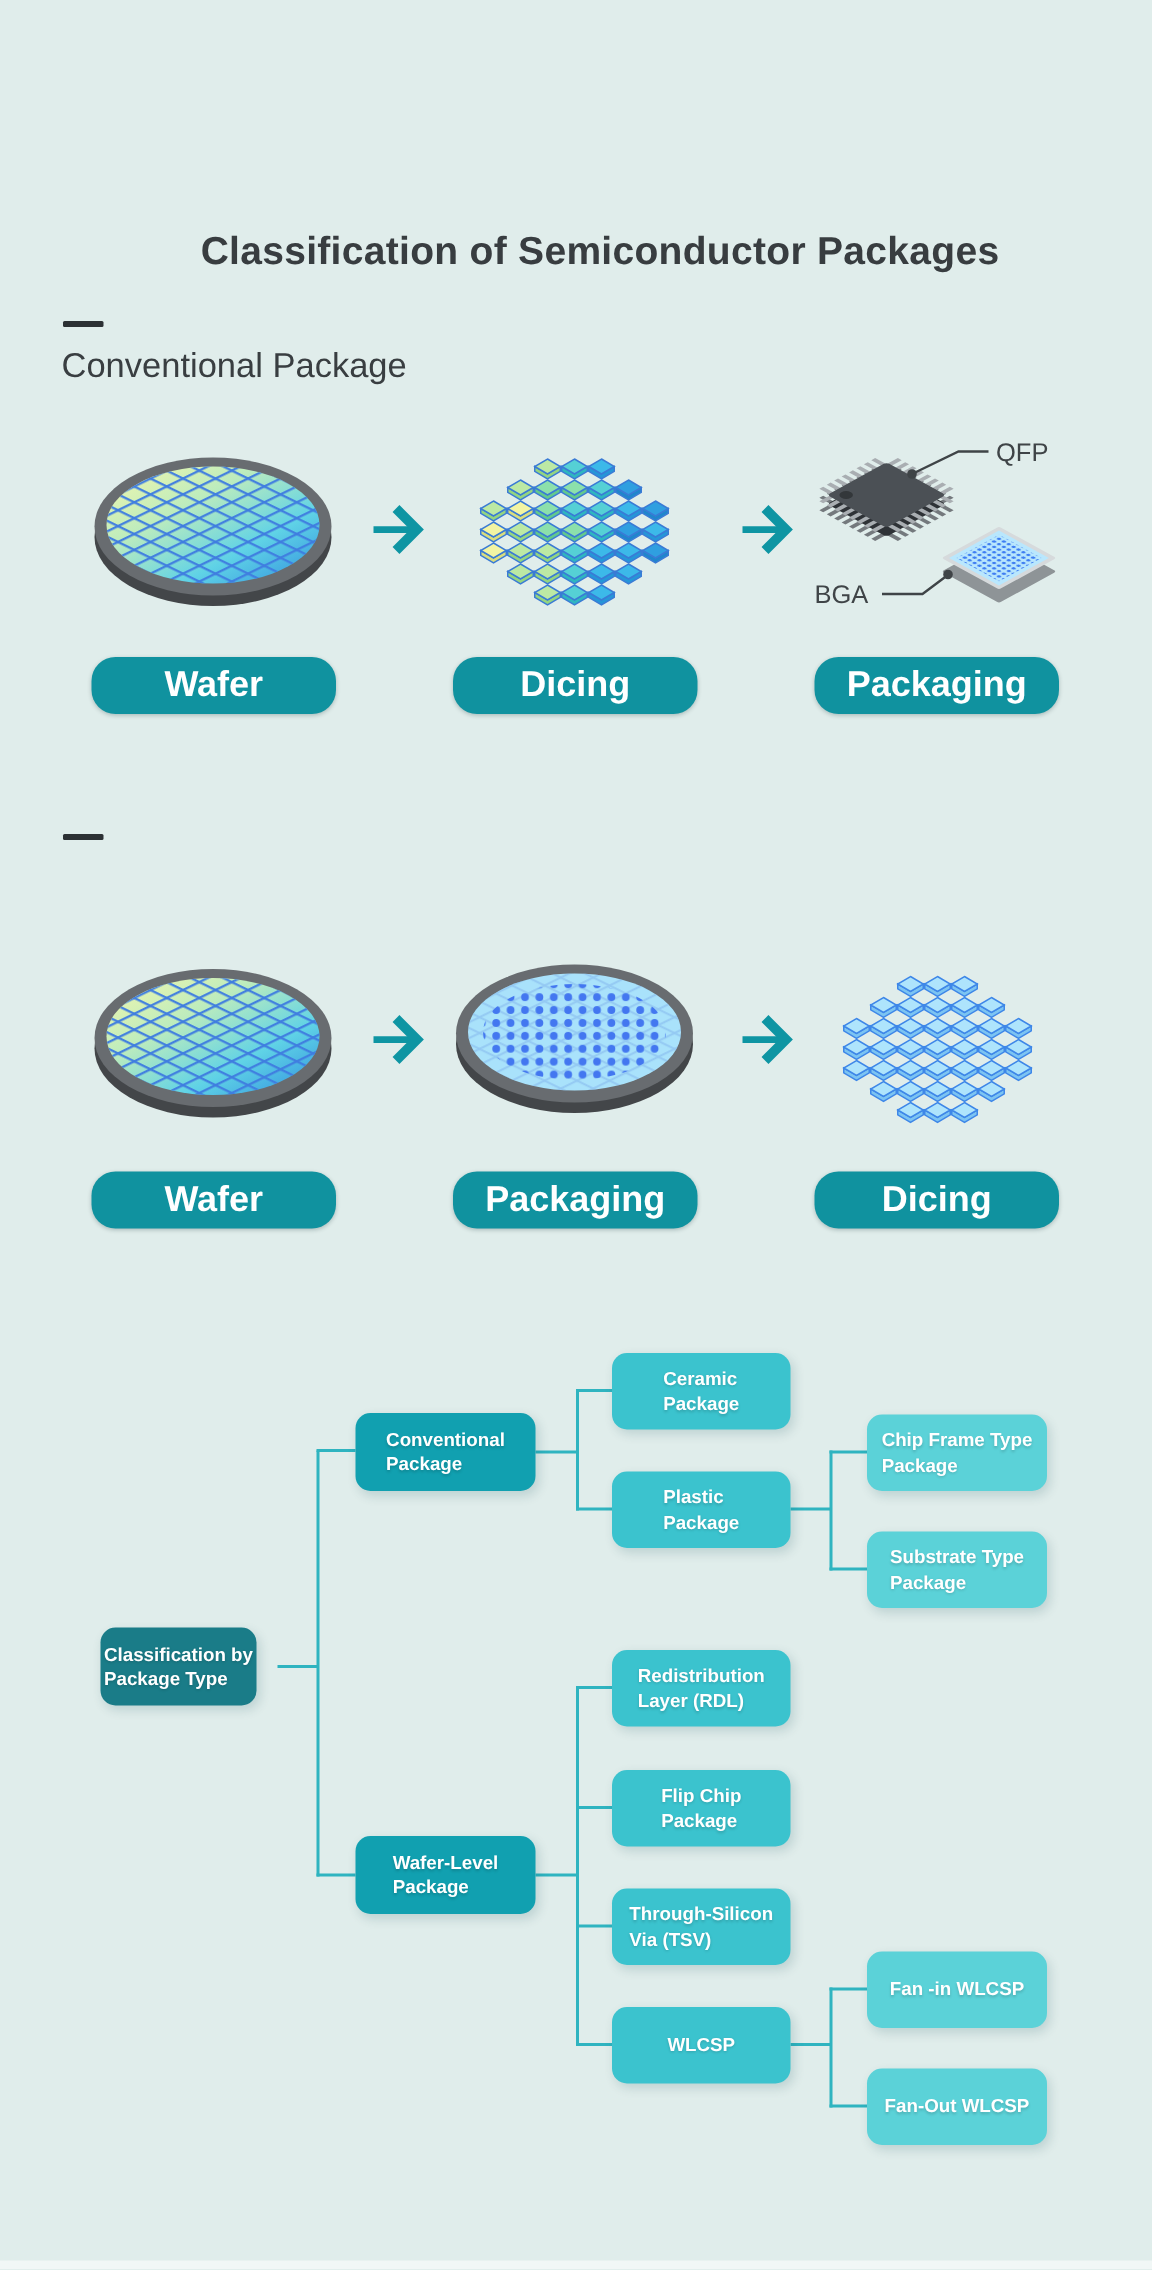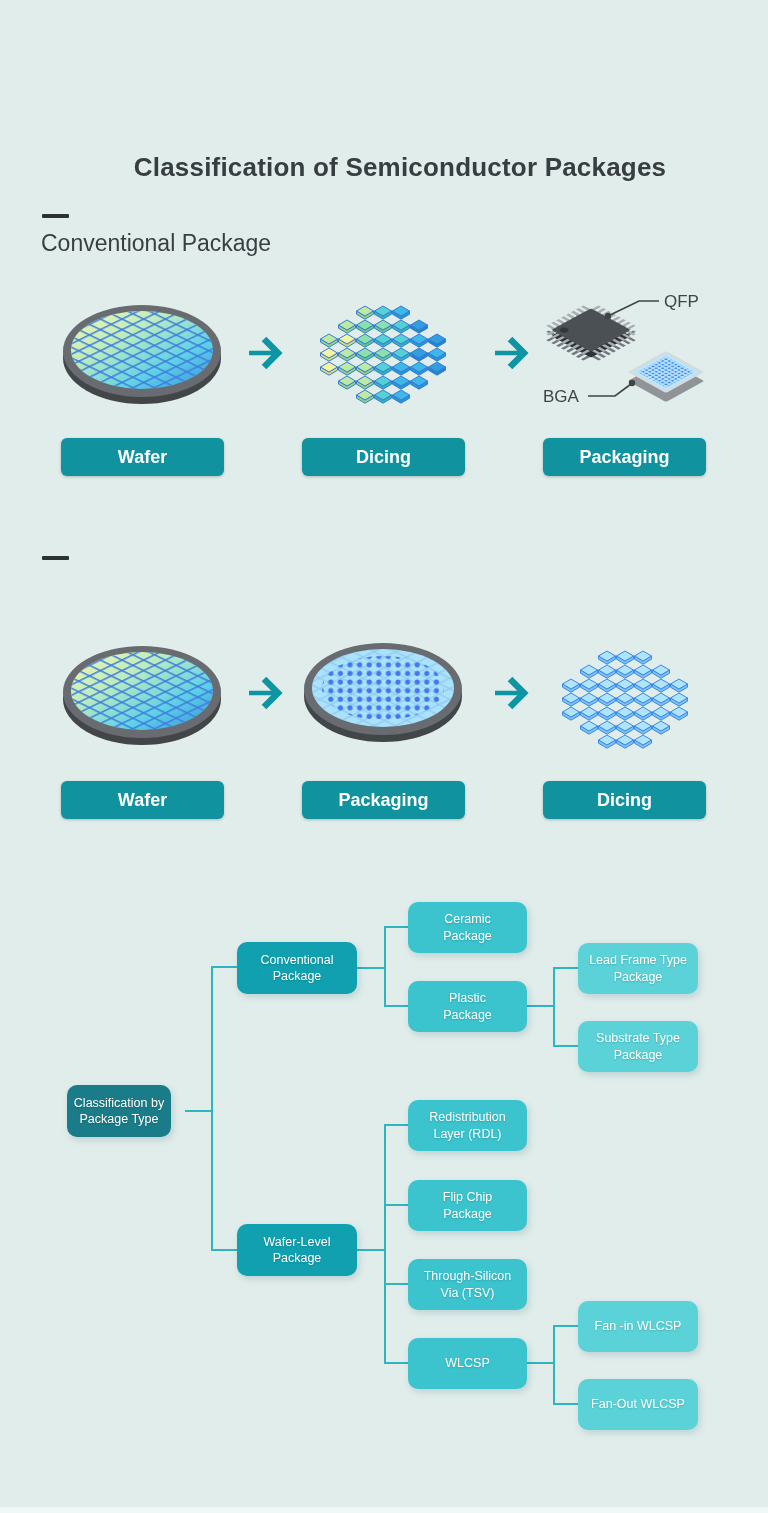--- a/index.html
+++ b/index.html
@@ -2,28 +2,28 @@
 <html style="--bg: #e0edeb; --c-btn: #10929f; --c-arrow: #0e95a3; --c-root: #1a7c88; --c-l2: #11a0b0; --c-l3: #3bc3ce; --c-l4: #5bd2d8; --c-line: #2fb4c0;"><head>
 <meta charset="utf-8">
 <style>
   html,body{margin:0;padding:0;background:var(--bg,#e0edeb);}
   .page{position:relative;width:768px;height:1513px;background:var(--bg,#e0edeb);
         font-family:"Liberation Sans",sans-serif;overflow:hidden;}
   .title{position:absolute;left:0;top:136px;width:768px;margin:16px;text-align:center;
          font-size:26px;font-weight:700;color:#383d40;letter-spacing:.2px;}
   .dash{position:absolute;width:27px;height:4px;background:#2c3134;border-radius:1px;}
   .sec-h{position:absolute;margin:0;font-size:23px;font-weight:400;color:#393e41;}
-  .pill{position:absolute;width:163px;height:38px;border-radius:6px;background:var(--c-btn,#10929f);
-        display:flex;align-items:center;justify-content:center;color:#fff;font-size:18px;font-weight:700;
+  .pill{position:absolute;width:163px;height:38px;border-radius:16px;background:var(--c-btn,#10929f);
+        display:flex;align-items:center;justify-content:center;color:#fff;font-size:24px;font-weight:700;
         box-shadow:0 1px 3px rgba(0,40,45,.25);}
   .arrow{position:absolute;color:var(--c-arrow,#0e95a3);}
   .illus{position:absolute;}
   .cline{position:absolute;background:var(--c-line,#2fb4c0);}
   .tnode{position:absolute;width:119px;height:51px;border-radius:10px;display:flex;align-items:center;
-         justify-content:center;text-align:center;color:#fff;font-size:12.5px;font-weight:400;
+         justify-content:center;text-align:left;color:#fff;font-size:12.5px;font-weight:700;
          line-height:1.3;white-space:pre-line;box-shadow:2px 3px 7px rgba(0,70,80,.16);
          text-shadow:0 1px 2px rgba(0,0,0,.18);}
   .lv-root{background:var(--c-root,#1a7c88);width:104px;height:52px;}
   .lv2{background:var(--c-l2,#11a0b0);width:120px;height:52px;}
   .lv3{background:var(--c-l3,#3bc3ce);}
   .lv4{background:var(--c-l4,#5bd2d8);width:120px;}
   .plabel{font-family:"Liberation Sans",sans-serif;font-size:17px;fill:#3f4447;}
   .footer-strip{position:absolute;left:0;bottom:0;width:768px;height:6px;background:rgba(255,255,255,.55);}
 </style>
 </head>
@@ -408,21 +408,21 @@
   <div class="tnode lv-root" style="left:67px;top:1085px">Classification by
 Package Type</div>
   <div class="tnode lv2" style="left:237px;top:942px">Conventional
 Package</div>
   <div class="tnode lv2" style="left:237px;top:1224px">Wafer-Level
 Package</div>
   <div class="tnode lv3" style="left:408px;top:902px">Ceramic
 Package</div>
   <div class="tnode lv3" style="left:408px;top:981px">Plastic
 Package</div>
-  <div class="tnode lv4" style="left:578px;top:943px">Lead Frame Type
+  <div class="tnode lv4" style="left:578px;top:943px">Chip Frame Type
 Package</div>
   <div class="tnode lv4" style="left:578px;top:1021px">Substrate Type
 Package</div>
   <div class="tnode lv3" style="left:408px;top:1100px">Redistribution
 Layer (RDL)</div>
   <div class="tnode lv3" style="left:408px;top:1180px">Flip Chip
 Package</div>
   <div class="tnode lv3" style="left:408px;top:1259px">Through-Silicon
 Via (TSV)</div>
   <div class="tnode lv4" style="left:578px;top:1301px">Fan -in WLCSP</div>

